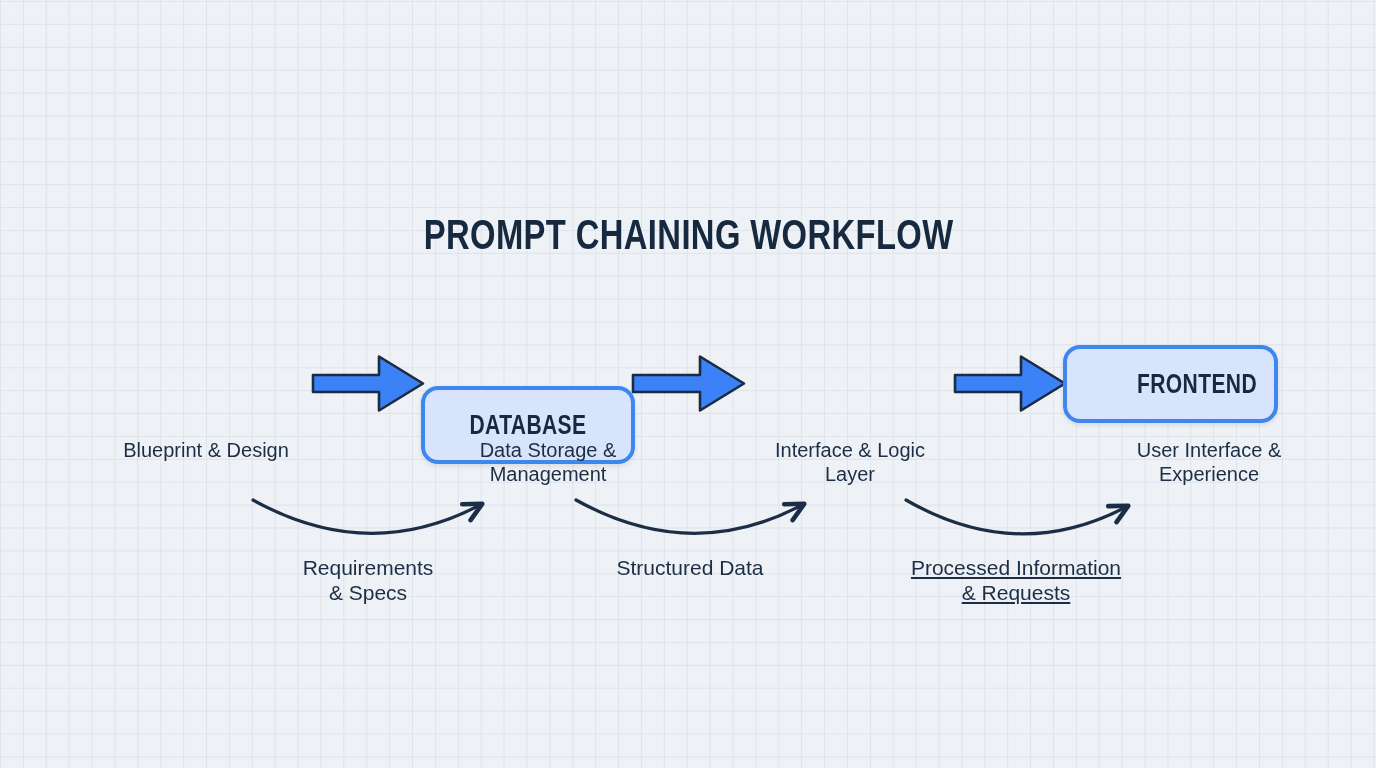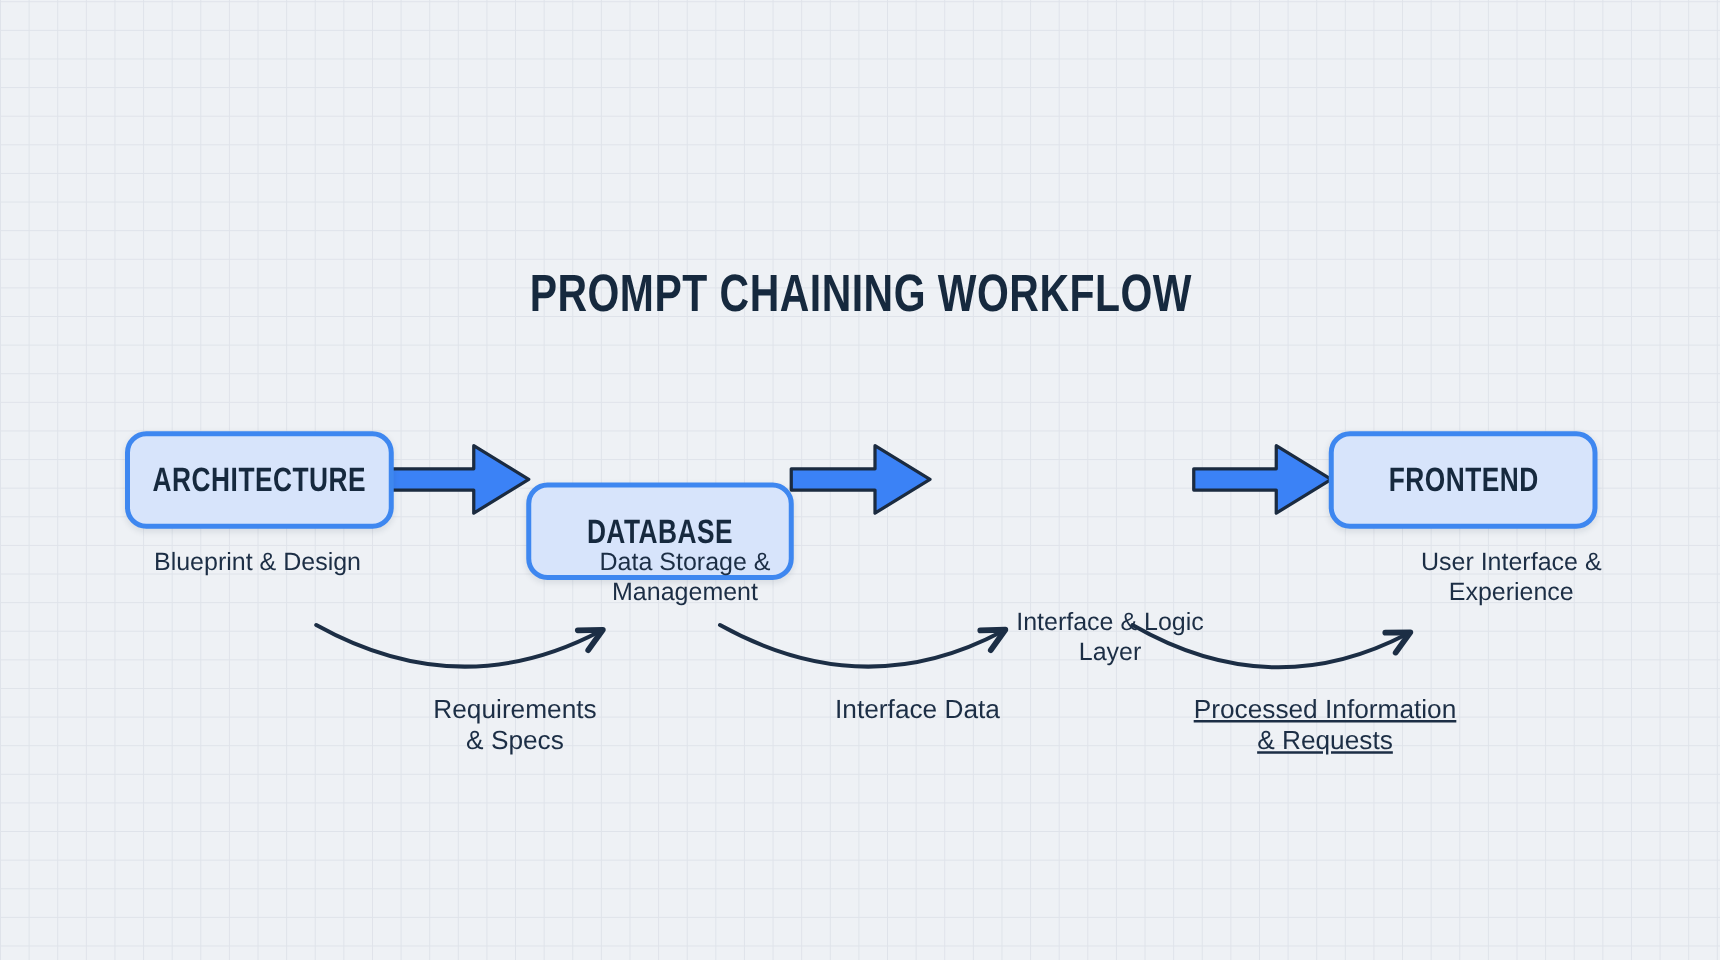--- a/index.html
+++ b/index.html
@@ -40,41 +40,40 @@
     box-shadow:0 2px 5px rgba(22,41,62,0.10);
   }
   .node-label{
     font-size:27px;font-weight:bold;color:var(--text_dark);
     letter-spacing:0.5px;white-space:nowrap;
     display:inline-block;transform:scaleX(0.78);transform-origin:center;
   }
   .node-1{left:100px;width:215px;}
   .node-2{left:421px;width:214px;margin-top:41px;}
   .node-3{left:742px;width:215px;}
-  .node-4{left:1063px;width:215px;}
+  .node-4{left:1063px;width:215px;justify-content:flex-end;}
   .subtitle{
     position:absolute;top:438px;
     transform:translateX(-50%);
     width:max-content;max-width:250px;
     text-align:center;
     font-size:20px;line-height:24px;color:var(--curve_stroke);
     white-space:pre-line;
   }
   .subtitle-1{left:206px;}
   .subtitle-2{left:528px;margin-left:20px;}
-  .subtitle-3{left:888px;margin-top:48px;}
+  .subtitle-3{left:850px;}
   .subtitle-4{left:1209px;}
   .edge-label{
     position:absolute;top:555px;
     transform:translateX(-50%);
     width:max-content;max-width:300px;
     text-align:center;
     font-size:21px;line-height:25px;color:var(--curve_stroke);
     white-space:pre-line;
-    margin-left:44px;
   }
   .edge-label-1{left:368px;}
   .edge-label-2{left:690px;}
   .edge-label-3{left:1016px;text-decoration:underline;}
   .connector-layer{position:absolute;left:0;top:0;width:1376px;height:768px;}
   .flow-arrow{
     fill:var(--arrow_fill);
     stroke:var(--arrow_outline);
     stroke-width:2.6px;
     stroke-linejoin:round;
@@ -105,37 +104,34 @@
 
     <path class="flow-arrow" d="M313,375 H379 V356.5 L423,383.5 L379,410.5 V392 H313 Z"></path>
     <path class="flow-arrow" d="M633,375 H700 V356.5 L744,383.5 L700,410.5 V392 H633 Z"></path>
     <path class="flow-arrow" d="M955,375 H1021 V356.5 L1065,383.5 L1021,410.5 V392 H955 Z"></path>
 
     <path class="curve-arrow" d="M253,500 Q368,564 480,505" marker-end="url(#curveHead)"></path>
     <path class="curve-arrow" d="M576,500 Q691,564 802,505" marker-end="url(#curveHead)"></path>
     <path class="curve-arrow" d="M906,500 Q1017,564 1126,507" marker-end="url(#curveHead)"></path>
   </svg>
 
-  <div class="node node-1">
-    <span class="node-label">ARCHITECTURE</span>
-  </div>
   <div class="node node-2">
     <span class="node-label">DATABASE</span>
   </div>
   <div class="node node-4">
     <span class="node-label">FRONTEND</span>
   </div>
 
   <div class="subtitle subtitle-1">Blueprint &amp; Design</div>
   <div class="subtitle subtitle-2">Data Storage &amp;
 Management</div>
   <div class="subtitle subtitle-3">Interface &amp; Logic
 Layer</div>
   <div class="subtitle subtitle-4">User Interface &amp;
 Experience</div>
 
   <div class="edge-label edge-label-1">Requirements
 &amp; Specs</div>
-  <div class="edge-label edge-label-2">Interface Data</div>
+  <div class="edge-label edge-label-2">Structured Data</div>
   <div class="edge-label edge-label-3">Processed Information
 &amp; Requests</div>
 
 </div>
 
 </body></html>

